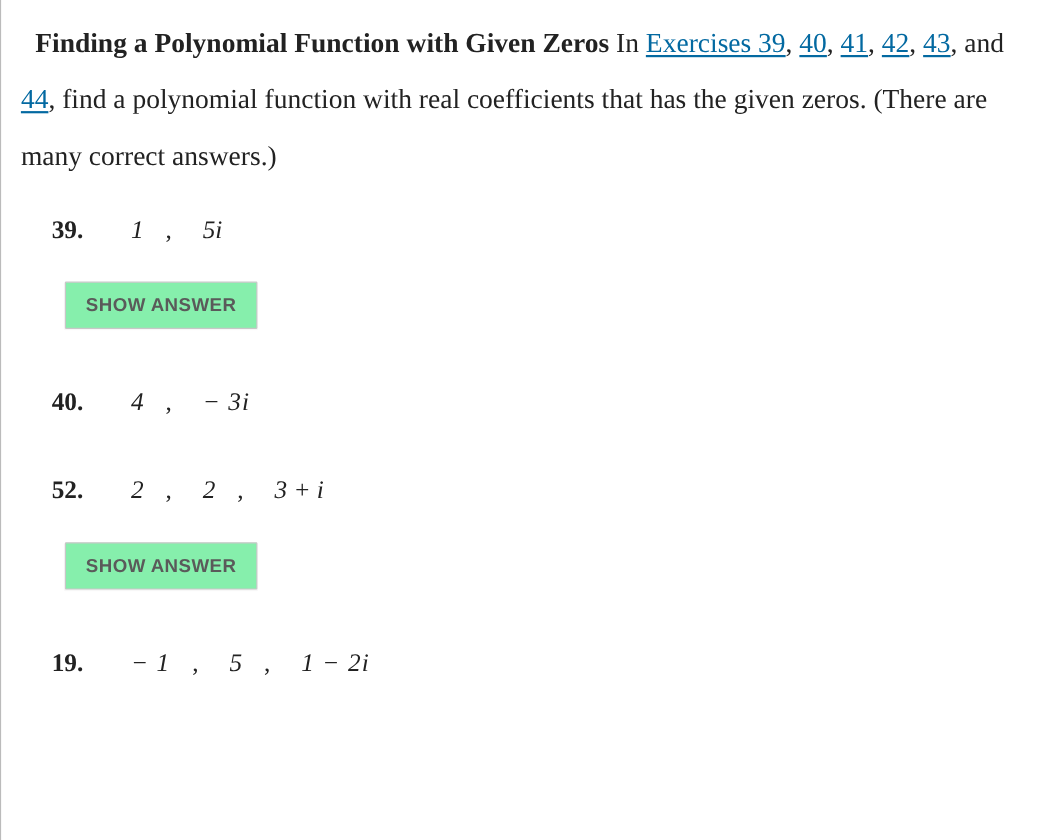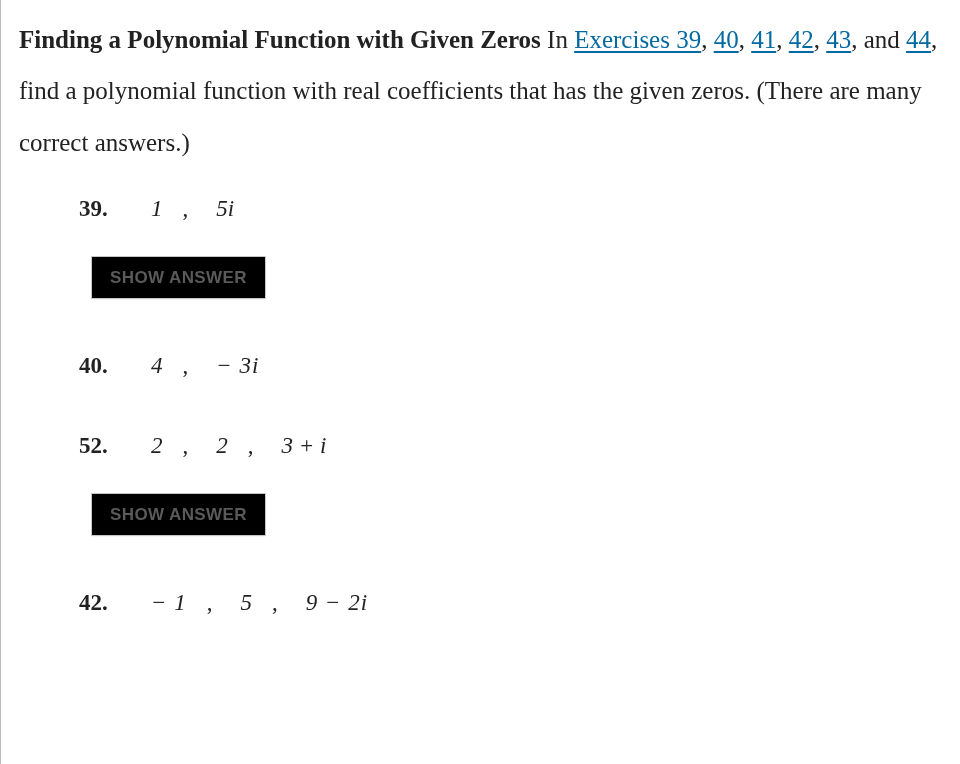--- a/index.html
+++ b/index.html
@@ -14,33 +14,32 @@
   }
   .page {
     border-left: 1px solid #bbb;
     padding: 14px 18px 18px 18px;
     min-height: 764px;
   }
   .intro {
     font-size: 25px;
     line-height: 2.05;
   }
-  .intro .b { font-weight: 700; }
+  .intro .b { font-weight: 700; margin-left: 13px; }
   .lnk {
     color: #0369a1;
     text-decoration: underline;
     text-underline-offset: 3px;
   }
   .problems {
     margin-top: 28px;
     padding-left: 28px;
   }
   .prob {
     margin-bottom: 26px;
-    margin-left: 32px;
   }
   .prob-line {
     display: flex;
     align-items: baseline;
     gap: 18px;
     font-size: 23px;
   }
   .prob-num {
     font-weight: 700;
     font-family: Georgia, serif;
@@ -65,21 +64,21 @@
   }
   .show-btn {
     display: inline-block;
     margin: 34px 0 28px 12px;
     padding: 11px 18px 10px;
     font-family: "Helvetica Neue", Arial, sans-serif;
     font-weight: 700;
     font-size: 17px;
     letter-spacing: 0.4px;
     color: #5a5a5a;
-    background: #000000;
+    background: #86efac;
     border: 1px solid #c7c7c7;
     border-radius: 1px;
     cursor: pointer;
     box-shadow: 0 1px 1px rgba(0,0,0,0.04);
   }
 </style>
 </head>
 <body>
 
 <div class="page">
@@ -122,25 +121,25 @@
           <span class="math-term">2</span>
           <span class="sep">,</span>
           <span class="math-term">3 + i</span>
         </span>
       </div>
       <button class="show-btn">SHOW ANSWER</button>
     </div>
 
     <div class="prob">
       <div class="prob-line">
-        <span class="prob-num">42.</span>
+        <span class="prob-num">19.</span>
         <span class="zeros">
           <span class="math-term neg">− 1</span>
           <span class="sep">,</span>
           <span class="math-term">5</span>
           <span class="sep">,</span>
-          <span class="math-term neg">9 − 2i</span>
+          <span class="math-term neg">1 − 2i</span>
         </span>
       </div>
     </div>
 
   </div>
 </div>
 
 </body></html>

